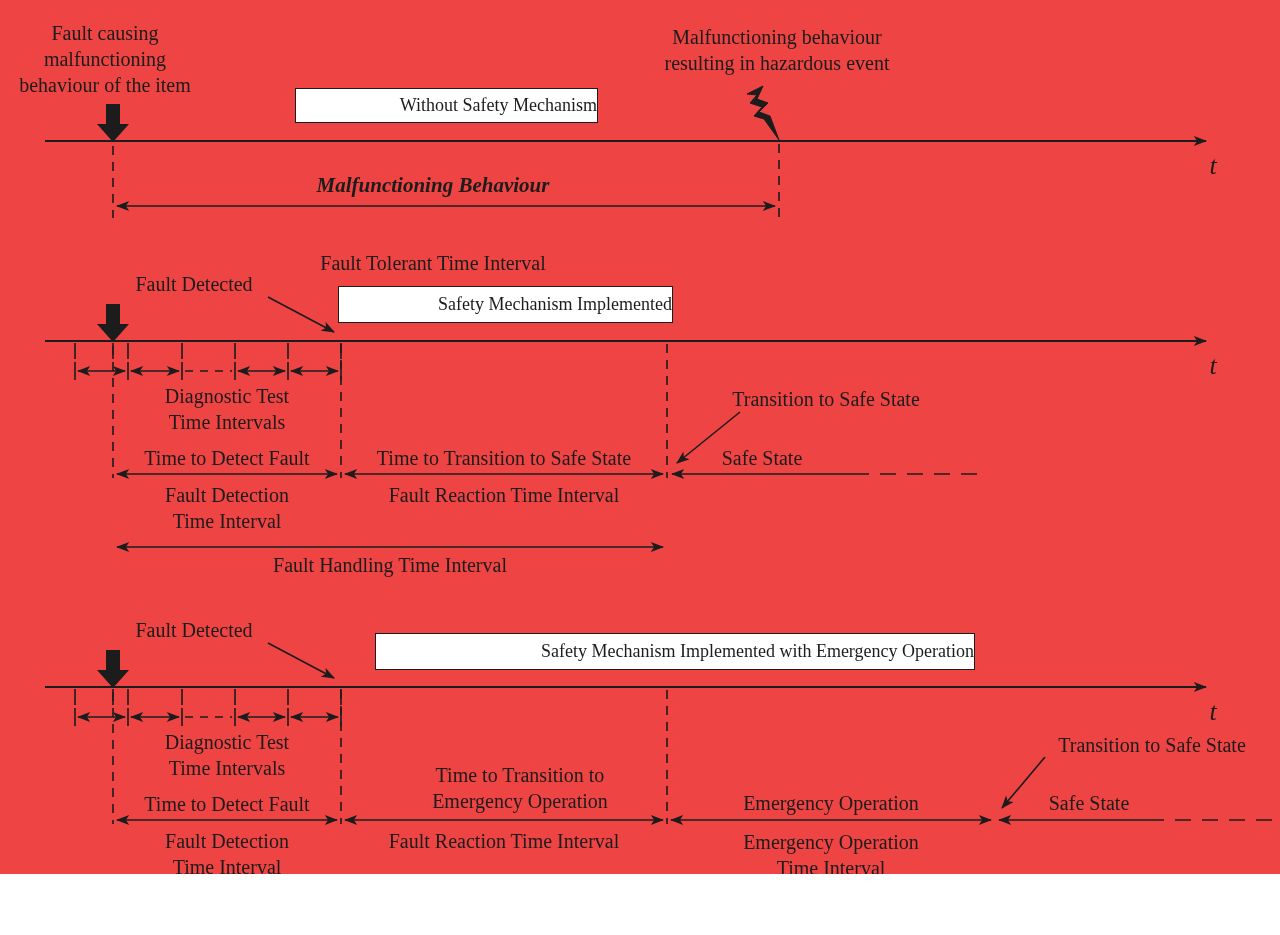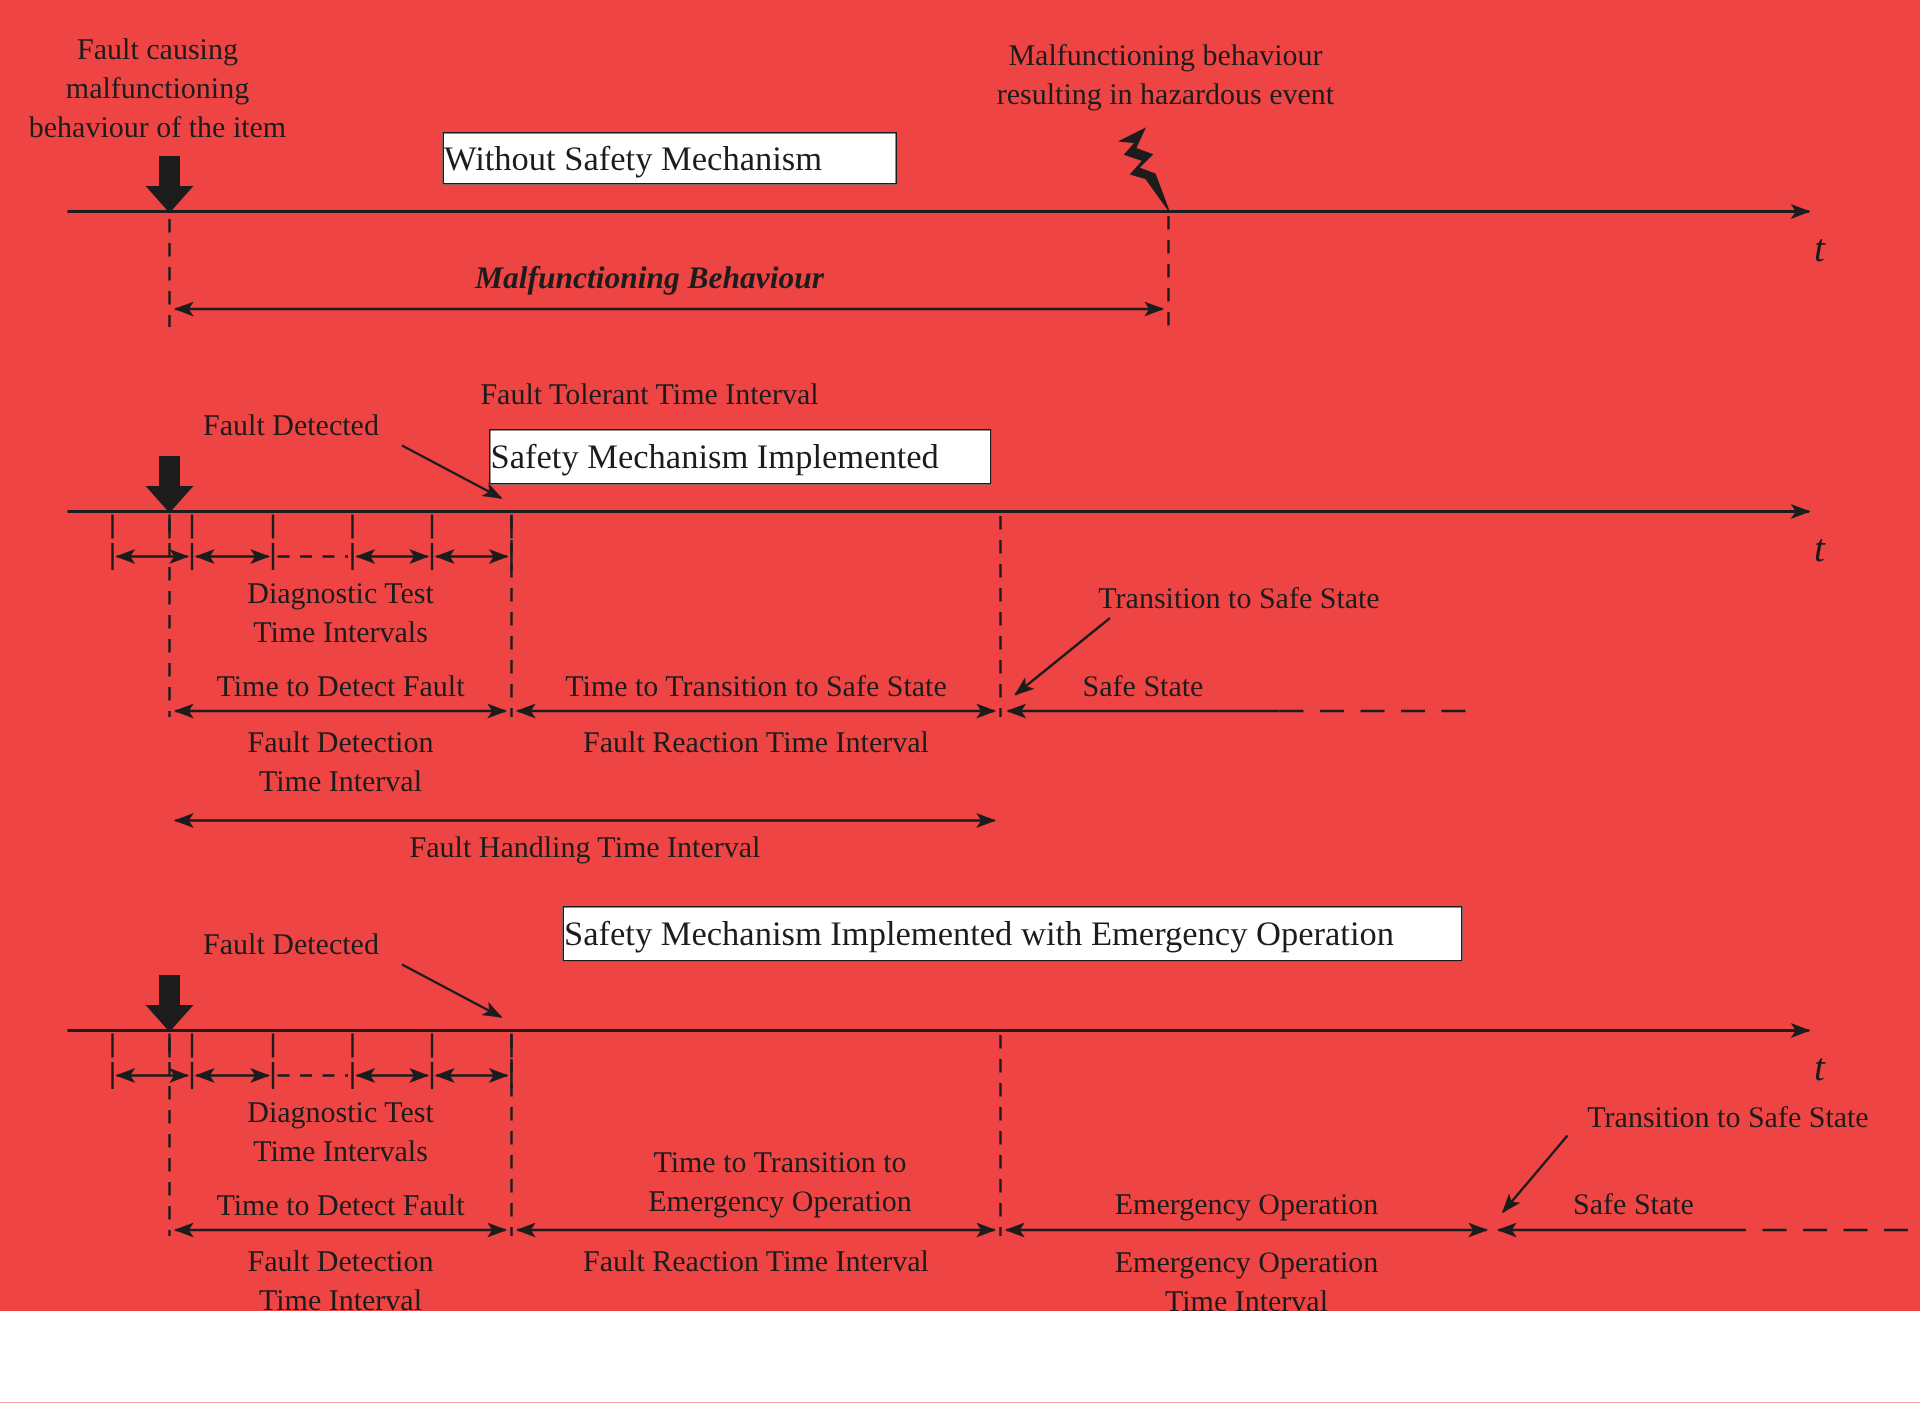--- a/index.html
+++ b/index.html
@@ -12,22 +12,22 @@
   .layer { position:absolute; left:0; top:0; }
   .label {
     position:absolute; transform:translate(-50%,-50%);
     text-align:center; white-space:pre;
     font-size:20px; line-height:26px; color:#1c1c1c;
   }
   .behaviour { font-size:21px; font-weight:bold; font-style:italic; }
   .tlabel { font-size:26px; font-style:italic; }
   .titlebox {
     position:absolute; border:1.6px solid #1c1c1c; background:#ffffff;
-    display:flex; align-items:center; justify-content:flex-start;
-    font-size:23px; white-space:pre; box-sizing:border-box;
+    display:flex; align-items:center; justify-content:flex-end;
+    font-size:18px; white-space:pre; box-sizing:border-box;
   }
 </style>
 </head>
 <body>
 
 <div class="canvas">
 
   <svg class="layer" width="1280" height="935" viewBox="0 0 1280 935">
     <defs>
       <marker id="arw" viewBox="0 0 12 9" markerWidth="14" markerHeight="10" refX="11" refY="4.5" orient="auto-start-reverse" markerUnits="userSpaceOnUse">
@@ -96,37 +96,37 @@
   <div class="label" style="left:777px; top:50px;">Malfunctioning behaviour
 resulting in hazardous event</div>
   <div class="titlebox" style="left:295px; top:88px; width:303px; height:35px;">
     <span>Without Safety Mechanism</span>
   </div>
   <div class="label behaviour" style="left:433px; top:185px;">Malfunctioning Behaviour</div>
   <div class="label" style="left:433px; top:225px;margin-top:38px;">Fault Tolerant Time Interval</div>
   <div class="label tlabel" style="left:1213px; top:166px;">t</div>
 
   <div class="label" style="left:194px; top:284px;">Fault Detected</div>
-  <div class="titlebox" style="left:326px; top:286px; width:335px; height:37px;">
+  <div class="titlebox" style="left:338px; top:286px; width:335px; height:37px;">
     <span>Safety Mechanism Implemented</span>
   </div>
   <div class="label" style="left:227px; top:409px;">Diagnostic Test
 Time Intervals</div>
   <div class="label" style="left:227px; top:458px;">Time to Detect Fault</div>
   <div class="label" style="left:504px; top:458px;font-family:Liberation Serif, serif;">Time to Transition to Safe State</div>
   <div class="label" style="left:227px; top:508px;">Fault Detection
 Time Interval</div>
   <div class="label" style="left:504px; top:495px;">Fault Reaction Time Interval</div>
   <div class="label" style="left:826px; top:399px;">Transition to Safe State</div>
   <div class="label" style="left:762px; top:458px;">Safe State</div>
   <div class="label" style="left:390px; top:565px;">Fault Handling Time Interval</div>
   <div class="label tlabel" style="left:1213px; top:366px;">t</div>
 
   <div class="label" style="left:194px; top:630px;">Fault Detected</div>
-  <div class="titlebox" style="left:375px; top:604px; width:600px; height:37px;">
+  <div class="titlebox" style="left:375px; top:633px; width:600px; height:37px;">
     <span>Safety Mechanism Implemented with Emergency Operation</span>
   </div>
   <div class="label" style="left:227px; top:755px;">Diagnostic Test
 Time Intervals</div>
   <div class="label" style="left:508px; top:788px;margin-left:12px;">Time to Transition to
 Emergency Operation</div>
   <div class="label" style="left:227px; top:804px;">Time to Detect Fault</div>
   <div class="label" style="left:831px; top:803px;">Emergency Operation</div>
   <div class="label" style="left:1089px; top:803px;">Safe State</div>
   <div class="label" style="left:1152px; top:745px;">Transition to Safe State</div>

